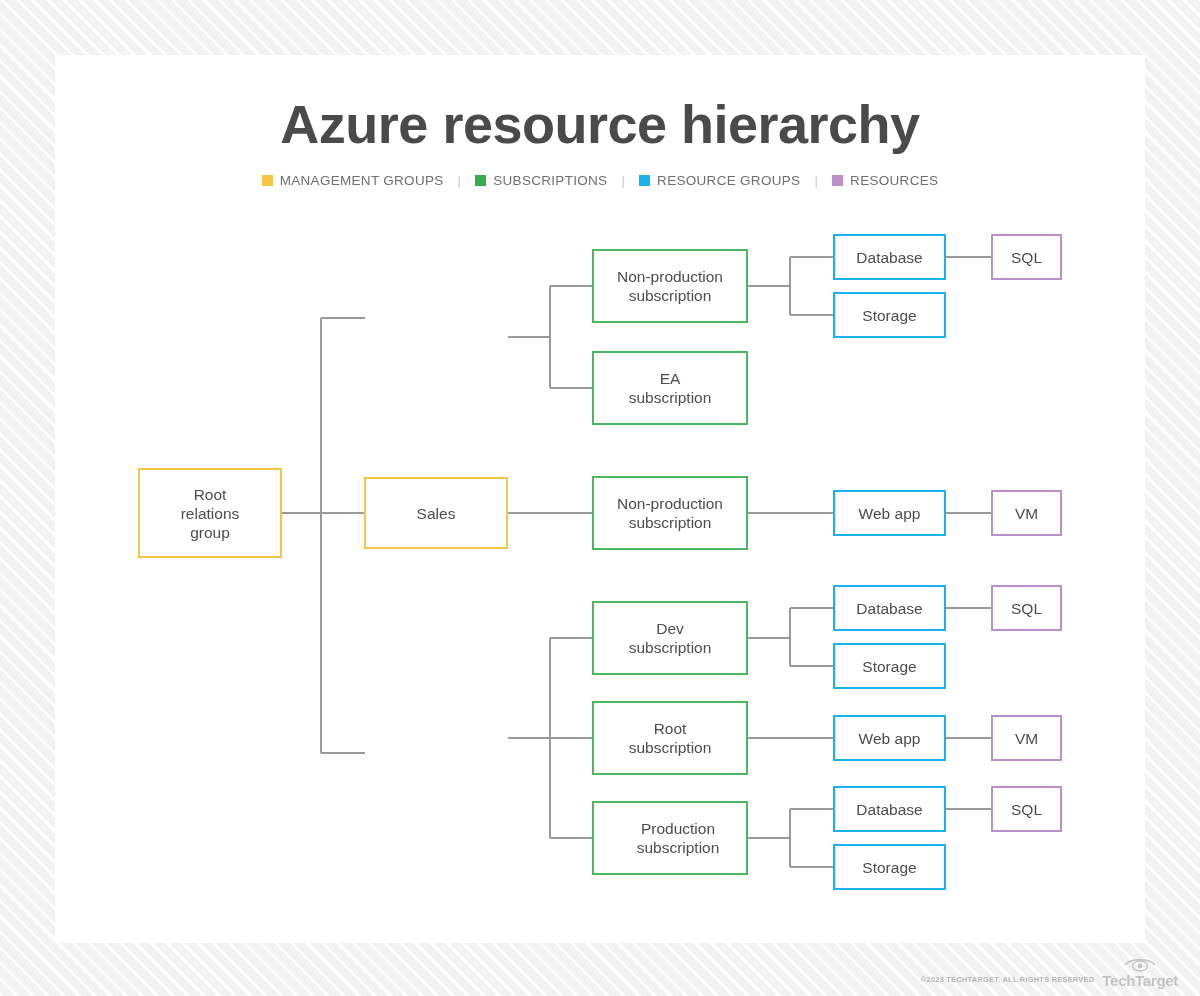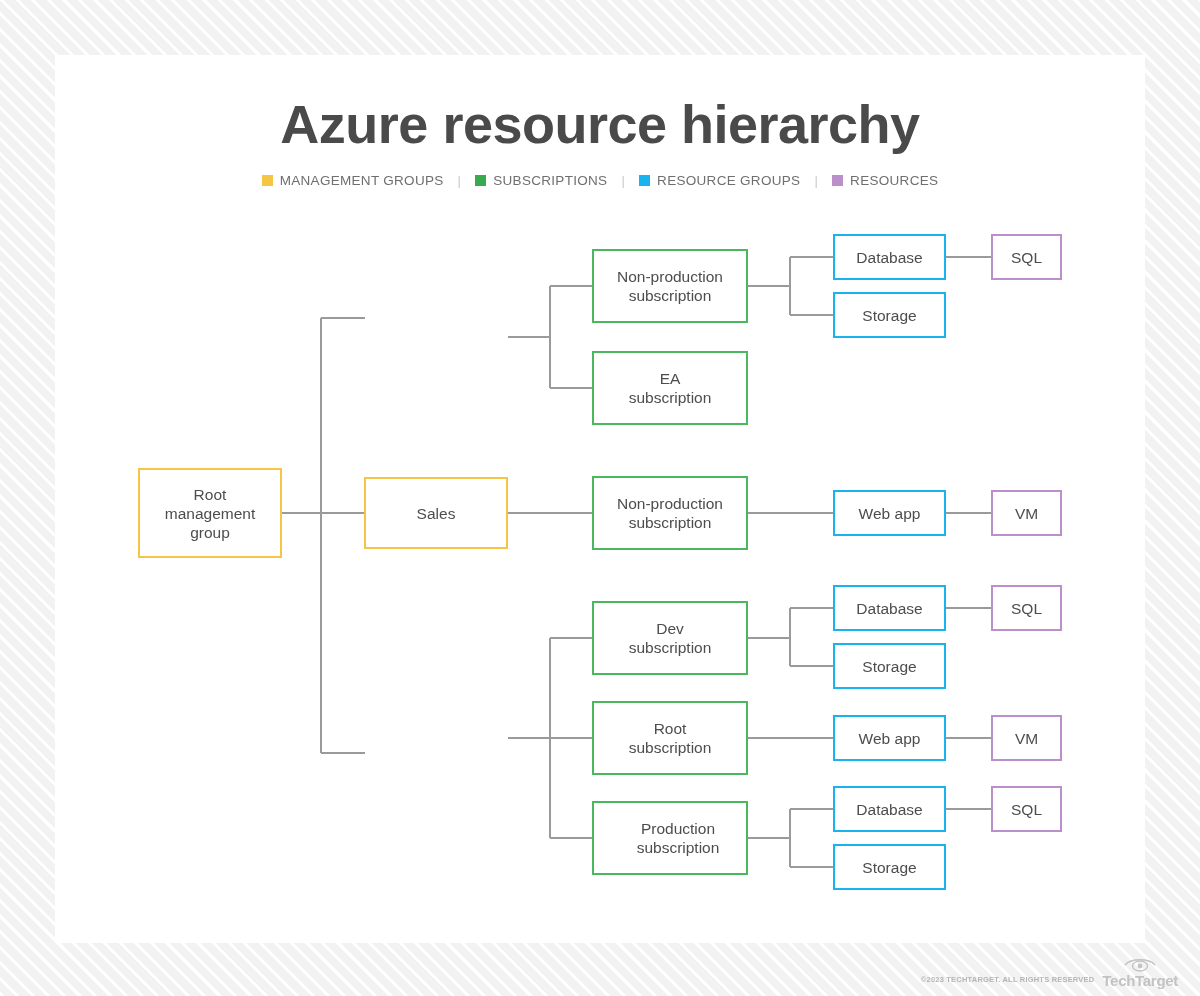--- a/index.html
+++ b/index.html
@@ -220,21 +220,21 @@
       <path d="M790,809 V867"></path>
       <path d="M790,809 H833"></path>
       <path d="M790,867 H833"></path>
       <path d="M946,809 H991"></path>
     </g>
   </svg>
 
   <div class="node n-mg" style="left:138px; top:468px; width:144px; height:90px;">
     <span>
         <div>Root</div>
-        <div>management</div>
+        <div>relations</div>
         <div>group</div>
       </span>
   </div>
 
 
   <div class="node n-mg" style="left:364px; top:477px; width:144px; height:72px;">
     <span>
         <div>Sales</div>
       </span>
   </div>

